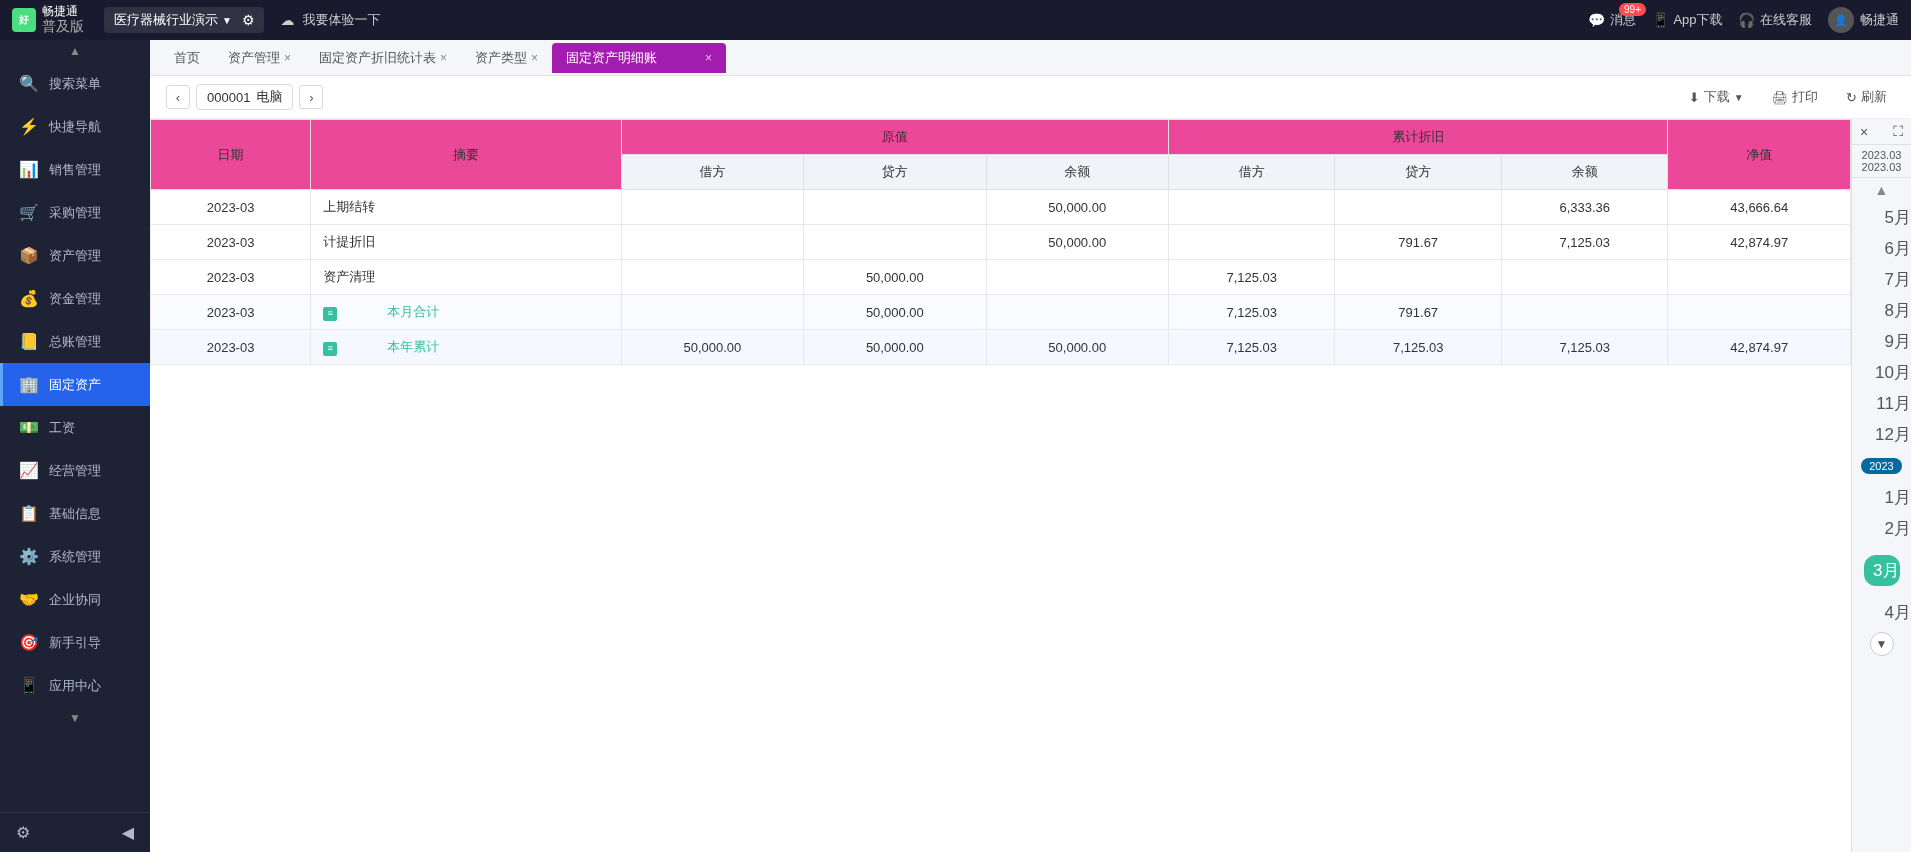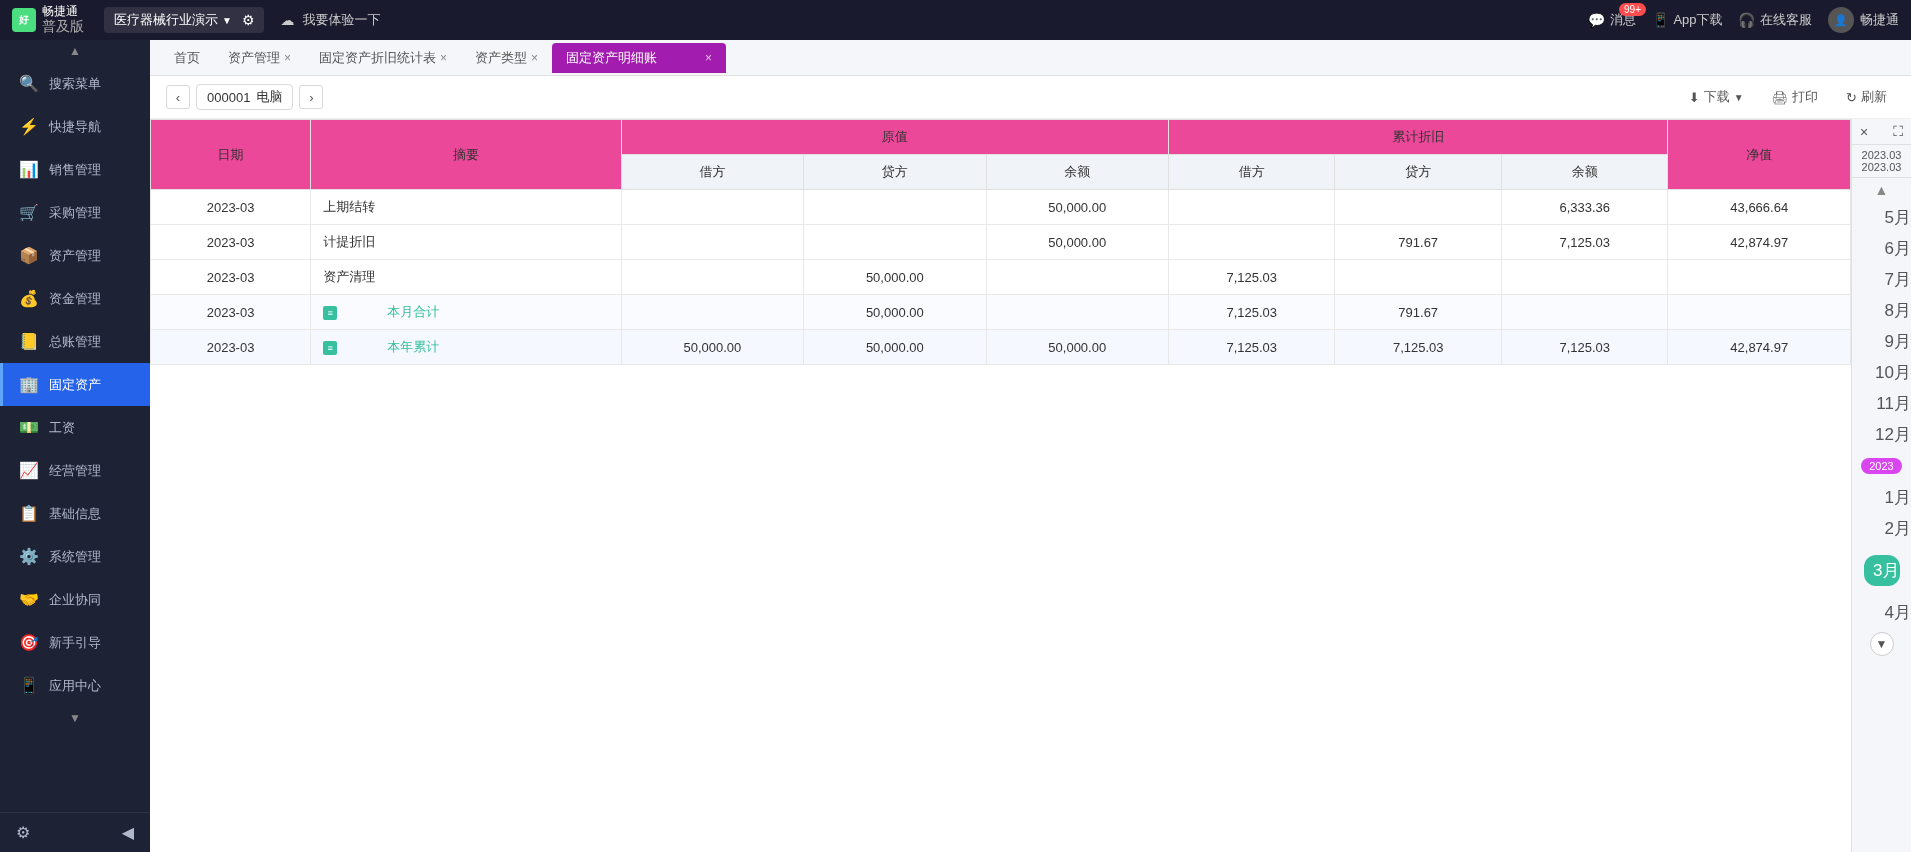--- a/index.html
+++ b/index.html
@@ -253,21 +253,21 @@
     table thead tr.header-group th {
       background: #ec4899;
     }
     table tbody tr td {
       padding: 8px 12px;
       border: 1px solid #e8e8e8;
       text-align: center;
       color: #333;
       white-space: nowrap;
     }
-    .text-left { text-align: left !important; }
+    .text-left { text-align: left !important; font-family: Liberation Mono, monospace; }
     .text-green { color: #36c0a0; margin-left: 46px; }
     .row-summary td { background: #f9fbff; }
     .row-year td { background: #f5f8ff; font-weight: 500; }
     .summary-icon {
       display: inline-block;
       width: 14px; height: 14px;
       background: #36c0a0;
       border-radius: 2px;
       color: #fff;
       font-size: 9px;
@@ -317,21 +317,21 @@
       text-align: right;
     }
     .timeline-month.active {
       background: #36c0a0;
       color: #fff;
       border-radius: 12px;
       width: 36px;
       margin: 11px auto;
     }
     .timeline-year-badge {
-      background: #d946ef;
+      background: #0369a1;
       color: #fff;
       border-radius: 10px;
       padding: 2px 8px;
       font-size: 11px;
       margin: 4px auto;
       cursor: pointer;
     }
     .timeline-nav-btn {
       width: 100%;
       display: flex;

